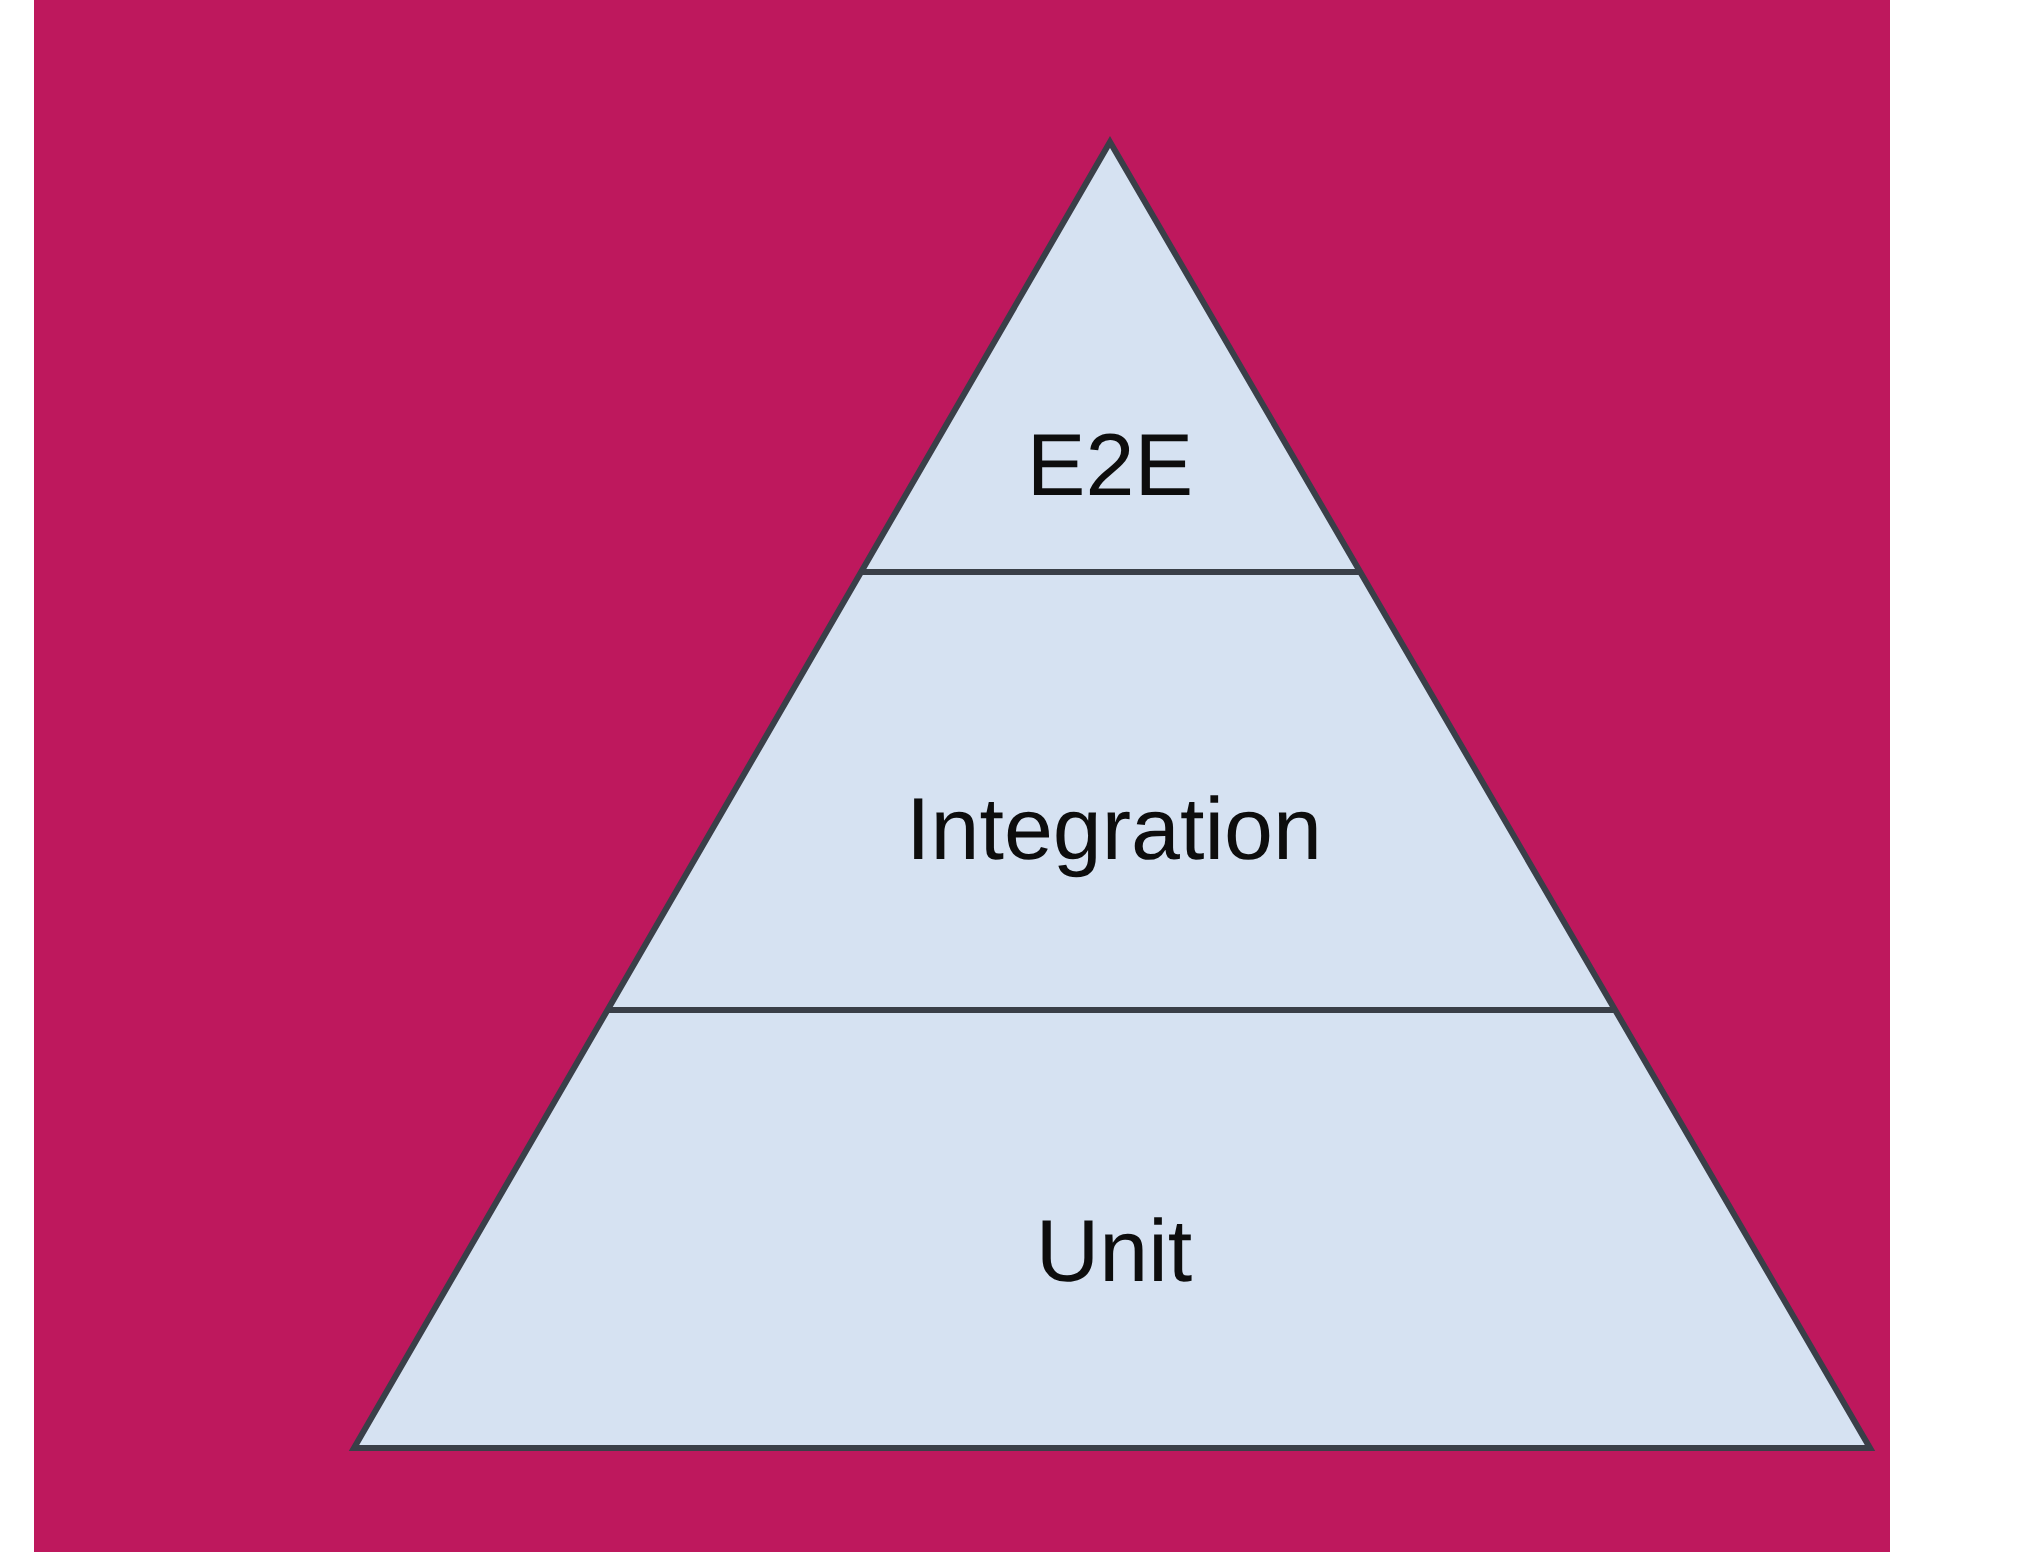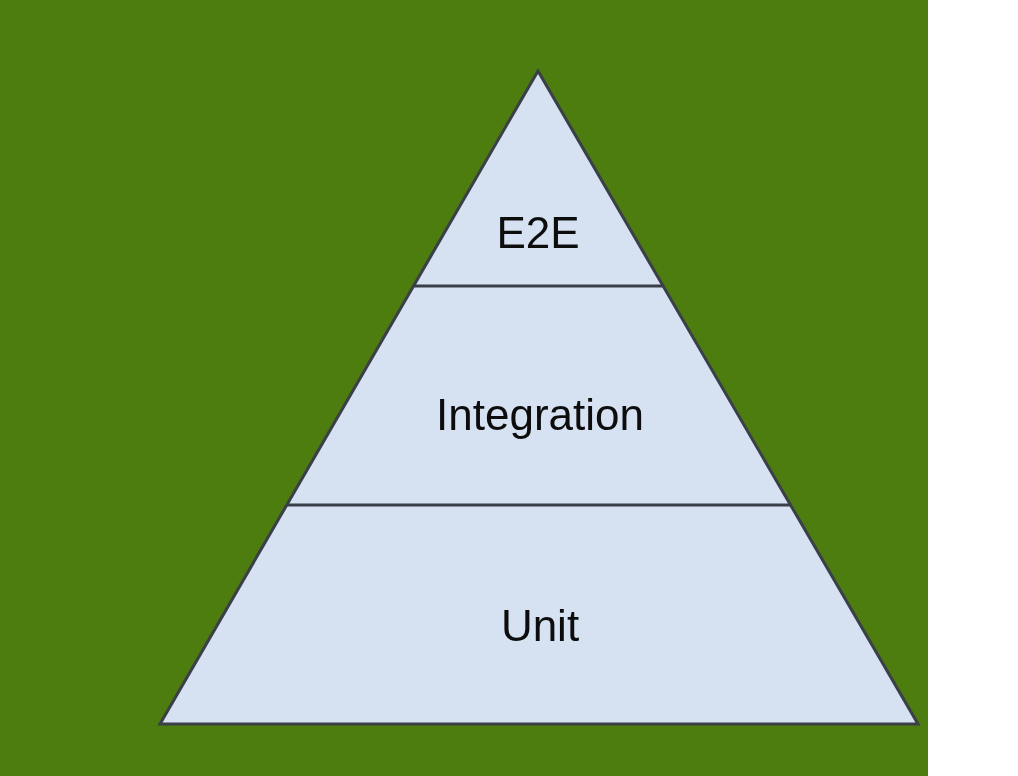--- a/index.html
+++ b/index.html
@@ -10,21 +10,22 @@
     width: 1018px;
     height: 776px;
     background: #ffffff;
     font-family: "Liberation Sans", sans-serif;
     overflow: hidden;
   }
   #canvas {
     position: relative;
     width: 928px;
     height: 776px;
-    background: #4d7c0f;
+    background: #be185d;
+    margin-left: 17px;
   }
   #pyramid-svg {
     position: absolute;
     left: 0;
     top: 0;
     width: 1018px;
     height: 776px;
     display: block;
   }
   .tier-label {

